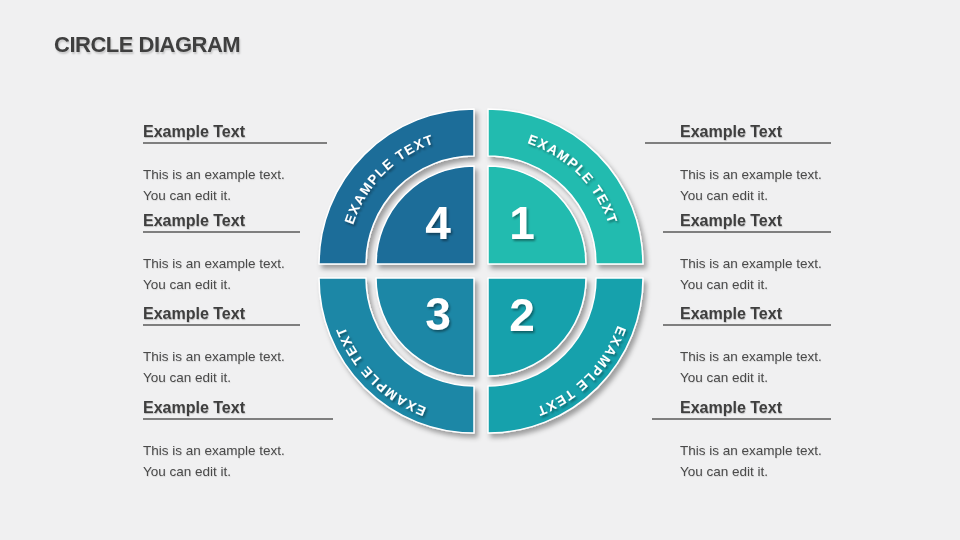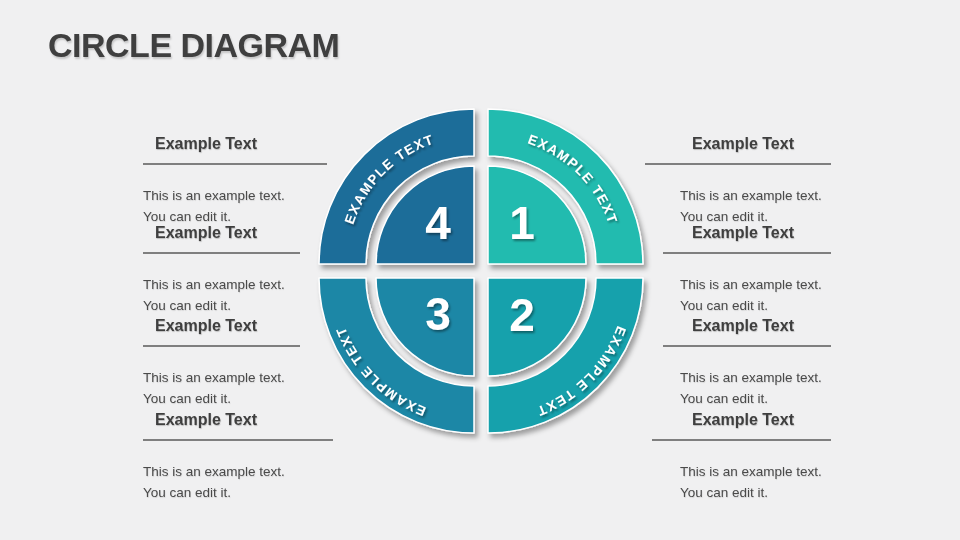--- a/index.html
+++ b/index.html
@@ -1,39 +1,39 @@
 <!DOCTYPE html>
 <html><head>
 <meta charset="utf-8">
 <style>
   html,body{margin:0;padding:0;}
   body{width:960px;height:540px;overflow:hidden;font-family:"Liberation Sans",sans-serif;}
   .slide{position:relative;width:960px;height:540px;background:#F0F0F1;}
 
   .slide-title{
-    position:absolute;left:38px;top:16px;margin:10px;
-    font-size:34px;font-weight:bold;letter-spacing:-0.5px;color:#3F3F3F;
+    position:absolute;left:38px;top:16px;margin:16px;
+    font-size:22px;font-weight:bold;letter-spacing:-0.5px;color:#3F3F3F;
     text-shadow:1px 2px 2px rgba(0,0,0,0.18);
   }
 
   .diagram-svg{position:absolute;left:0;top:0;}
 
   .piece{stroke:#FFFFFF;stroke-width:1.5;stroke-linejoin:round;}
   .ring-label{
     font-family:"Liberation Sans",sans-serif;
     font-size:13.5px;font-weight:bold;fill:#FFFFFF;letter-spacing:1.4px;
   }
   .quad-number{
     font-family:"Liberation Sans",sans-serif;
     font-size:46px;font-weight:bold;fill:#FFFFFF;text-anchor:middle;
   }
 
   .tb{position:absolute;width:200px;}
   .tb h3{
-    margin:12px;font-size:16px;line-height:15px;font-weight:bold;color:#3F3F3F;
+    margin:0;font-size:16px;line-height:15px;font-weight:bold;color:#3F3F3F;
     text-shadow:0.5px 1px 1px rgba(0,0,0,0.22);
   }
   .tb .rule{height:2px;background:#7F7F7F;margin-top:3px;}
   .tb .body{
     margin-top:20px;font-size:13.5px;line-height:21px;color:#4A4A4A;
     text-shadow:0.5px 1px 1px rgba(0,0,0,0.12);
   }
 </style>
 </head>
 <body>

